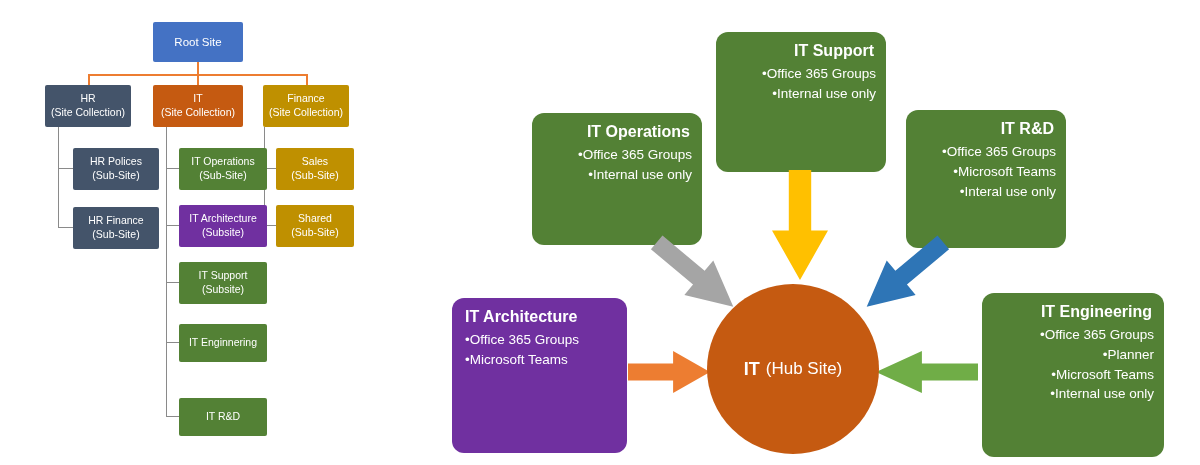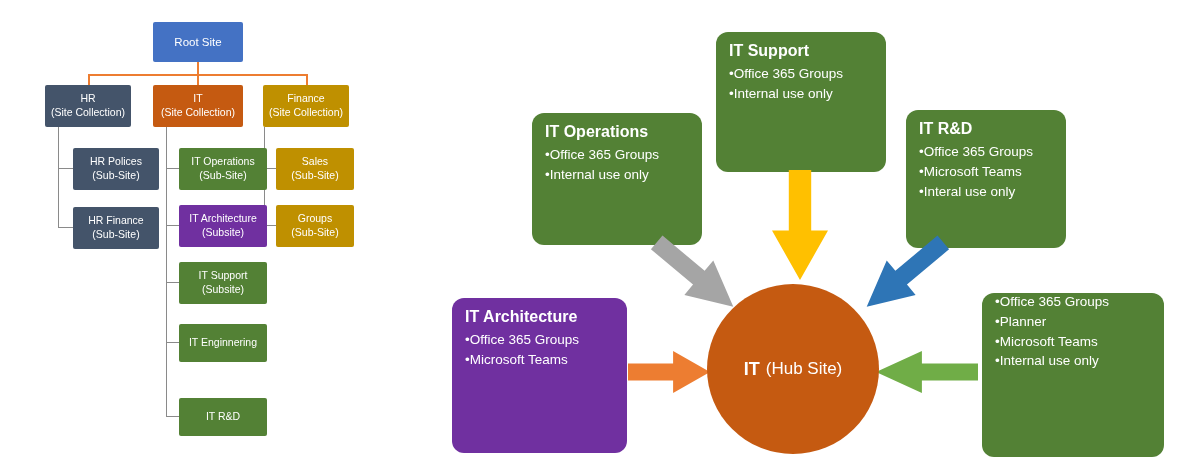--- a/index.html
+++ b/index.html
@@ -8,21 +8,21 @@
 
   
   .node { position:absolute; display:flex; flex-direction:column; align-items:center;
           justify-content:center; color:#fff; text-align:center; font-size:10.5px;
           line-height:1.3; border-radius:2px; }
   .node.root-node { font-size:11.5px; }
   .blue   { background:#4472C4; }
   .slate  { background:#44546A; }
   .orangebox { background:#C55A11; }
   .goldbox   { background:#BF9000; }
-  .greenbox  { background:#538135; }
+  .greenbox  { background:#538135;text-align:right; }
   .purplebox { background:#7030A0; }
 
   .line { position:absolute; background:#8a8a8a; }
   .line.rootline { background:#ED7D31; }
 
   
   .spoke { position:absolute; border-radius:12px; color:#fff; }
   .spoke .title  { font-weight:bold; font-size:16px; padding:10px 12px 5px 13px; }
   .spoke .bullet { font-size:13.5px; line-height:1.32; padding:0 10px 2px 21px;
                    text-indent:-8px; }
@@ -103,21 +103,21 @@
   </div>
   <div class="node greenbox" style="left:179px;top:398px;width:88px;height:38px">
     <span>IT R&amp;D</span>
   </div>
 
   <div class="node goldbox" style="left:276px;top:148px;width:78px;height:42px">
     <span>Sales</span>
     <span>(Sub-Site)</span>
   </div>
   <div class="node goldbox" style="left:276px;top:205px;width:78px;height:42px">
-    <span>Groups</span>
+    <span>Shared</span>
     <span>(Sub-Site)</span>
   </div>
 
   <div class="spoke greenbox" style="left:532px;top:113px;width:170px;height:132px">
     <div class="title">IT Operations</div>
     <div class="bullet">Office 365 Groups</div>
     <div class="bullet">Internal use only</div>
   </div>
 
   <div class="spoke greenbox" style="left:716px;top:32px;width:170px;height:140px">
@@ -133,20 +133,21 @@
     <div class="bullet">Interal use only</div>
   </div>
 
   <div class="spoke purplebox" style="left:452px;top:298px;width:175px;height:155px">
     <div class="title">IT Architecture</div>
     <div class="bullet">Office 365 Groups</div>
     <div class="bullet">Microsoft Teams</div>
   </div>
 
   <div class="spoke greenbox" style="left:982px;top:293px;width:182px;height:164px">
+    <div class="title">IT Engineering</div>
     <div class="bullet">Office 365 Groups</div>
     <div class="bullet">Planner</div>
     <div class="bullet">Microsoft Teams</div>
     <div class="bullet">Internal use only</div>
   </div>
 
   <svg class="arrow" style="left:645px;top:252px;width:100px;height:45px;transform:rotate(40deg)" viewBox="0 0 100 50" preserveAspectRatio="none">
     <polygon points="0,15 55,15 55,0 100,25 55,50 55,35 0,35" fill="#A5A5A5"></polygon>
   </svg>
 

